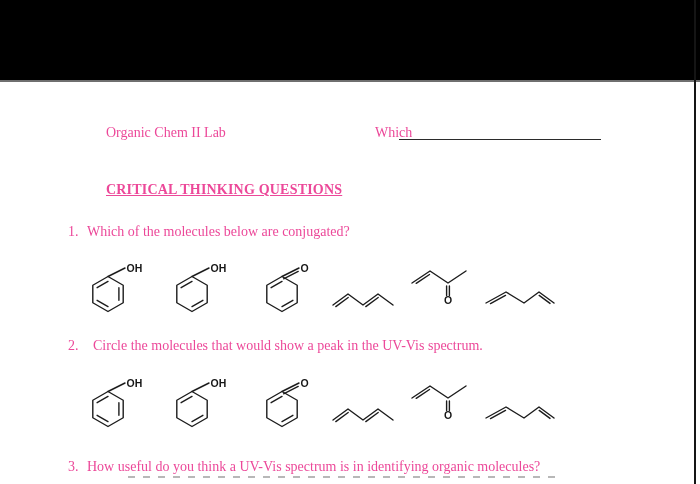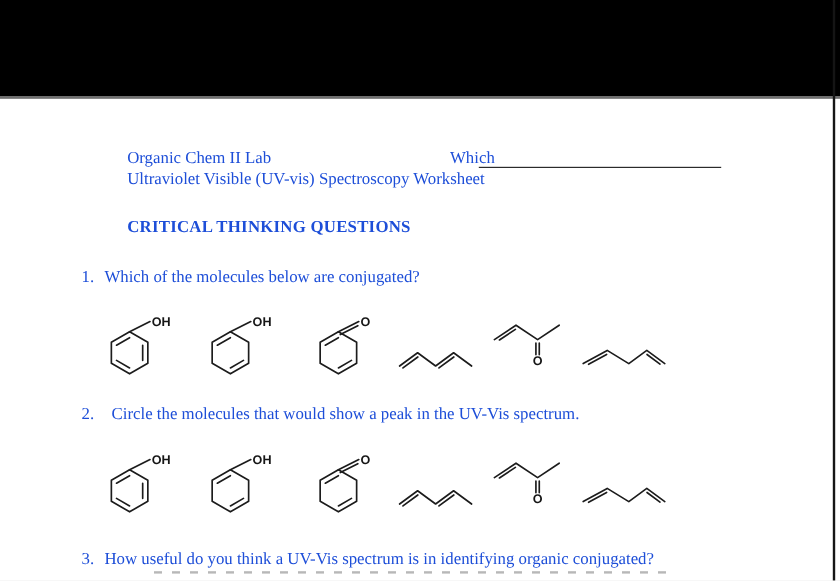--- a/index.html
+++ b/index.html
@@ -1,43 +1,42 @@
 <!DOCTYPE html>
 <html><head>
 <meta charset="utf-8">
 <style>
   html,body{margin:0;padding:0;background:#e9e9e9;}
   .stage{position:relative;width:700px;height:484px;background:#ffffff;overflow:hidden;
-         font-family:"Liberation Serif",serif;color:#1d4ed8;}
+         font-family:"Liberation Serif",serif;color:#ec4899;}
   .topbar{position:absolute;left:0;top:0;width:700px;height:80px;background:#000;
           border-bottom:2px solid #6f6f6f;}
   .vline{position:absolute;left:694px;top:0;width:2px;height:484px;background:#151515;}
   .txt{position:absolute;font-size:14px;line-height:17px;white-space:nowrap;}
-  .bold{font-weight:bold;letter-spacing:.2px;}
+  .bold{font-weight:bold;letter-spacing:.2px;text-decoration:underline;}
   .nameline{position:absolute;left:399px;top:139px;width:202px;height:1px;background:#2b2b2b;}
   .qnum{position:absolute;font-size:14px;line-height:17px;white-space:nowrap;}
   .qtext{position:absolute;font-size:14px;line-height:17px;white-space:nowrap;}
   .mol{position:absolute;}
   .mol .bond{fill:none;stroke:#1c1c1c;stroke-width:1.4;stroke-linecap:round;stroke-linejoin:round;}
   .mol text{font-family:"Liberation Sans",sans-serif;font-size:10.5px;font-weight:600;fill:#161616;}
   .cutline{position:absolute;left:128px;top:476px;width:432px;height:2px;
            background:repeating-linear-gradient(90deg,rgba(125,125,125,.55) 0 7px,transparent 7px 15px);}
 </style>
 </head>
 <body>
 
 <div class="stage">
 
   <div class="topbar"></div>
   <div class="vline"></div>
 
   <div class="txt" style="left:106px;top:124px">Organic Chem II Lab</div>
   <div class="txt" style="left:375px;top:124px">Which</div>
   <div class="nameline"></div>
-  <div class="txt" style="left:106px;top:141px">Ultraviolet Visible (UV-vis) Spectroscopy Worksheet</div>
 
   <div class="txt bold" style="left:106px;top:181px">CRITICAL THINKING QUESTIONS</div>
 
   <div>
     <span class="qnum" style="left:68px;top:223px">1.</span>
     <span class="qtext" style="left:87px;top:223px">Which of the molecules below are conjugated?</span>
   </div>
 
   <svg class="mol" style="left:90px;top:261px" width="62" height="56" viewBox="0 0 62 56">
     <path class="bond" d="M18,15.5 L33.2,24.25 L33.2,41.75 L18,50.5 L2.8,41.75 L2.8,24.25 Z"></path>
@@ -113,18 +112,18 @@
     <text x="38" y="47" text-anchor="middle">O</text>
   </svg>
 
   <svg class="mol" style="left:484px;top:401px" width="72" height="22" viewBox="0 0 72 22">
     <path class="bond" d="M2,17 L22,6 L40,17 L55,6 L70,17"></path>
     <path class="bond" d="M6.5,17.6 L21.5,9.4 M55.2,9.4 L66,17.4"></path>
   </svg>
 
   <div>
     <span class="qnum" style="left:68px;top:458px">3.</span>
-    <span class="qtext" style="left:87px;top:458px">How useful do you think a UV-Vis spectrum is in identifying organic conjugated?</span>
+    <span class="qtext" style="left:87px;top:458px">How useful do you think a UV-Vis spectrum is in identifying organic molecules?</span>
   </div>
 
   <div class="cutline"></div>
 
 </div>
 
 </body></html>

